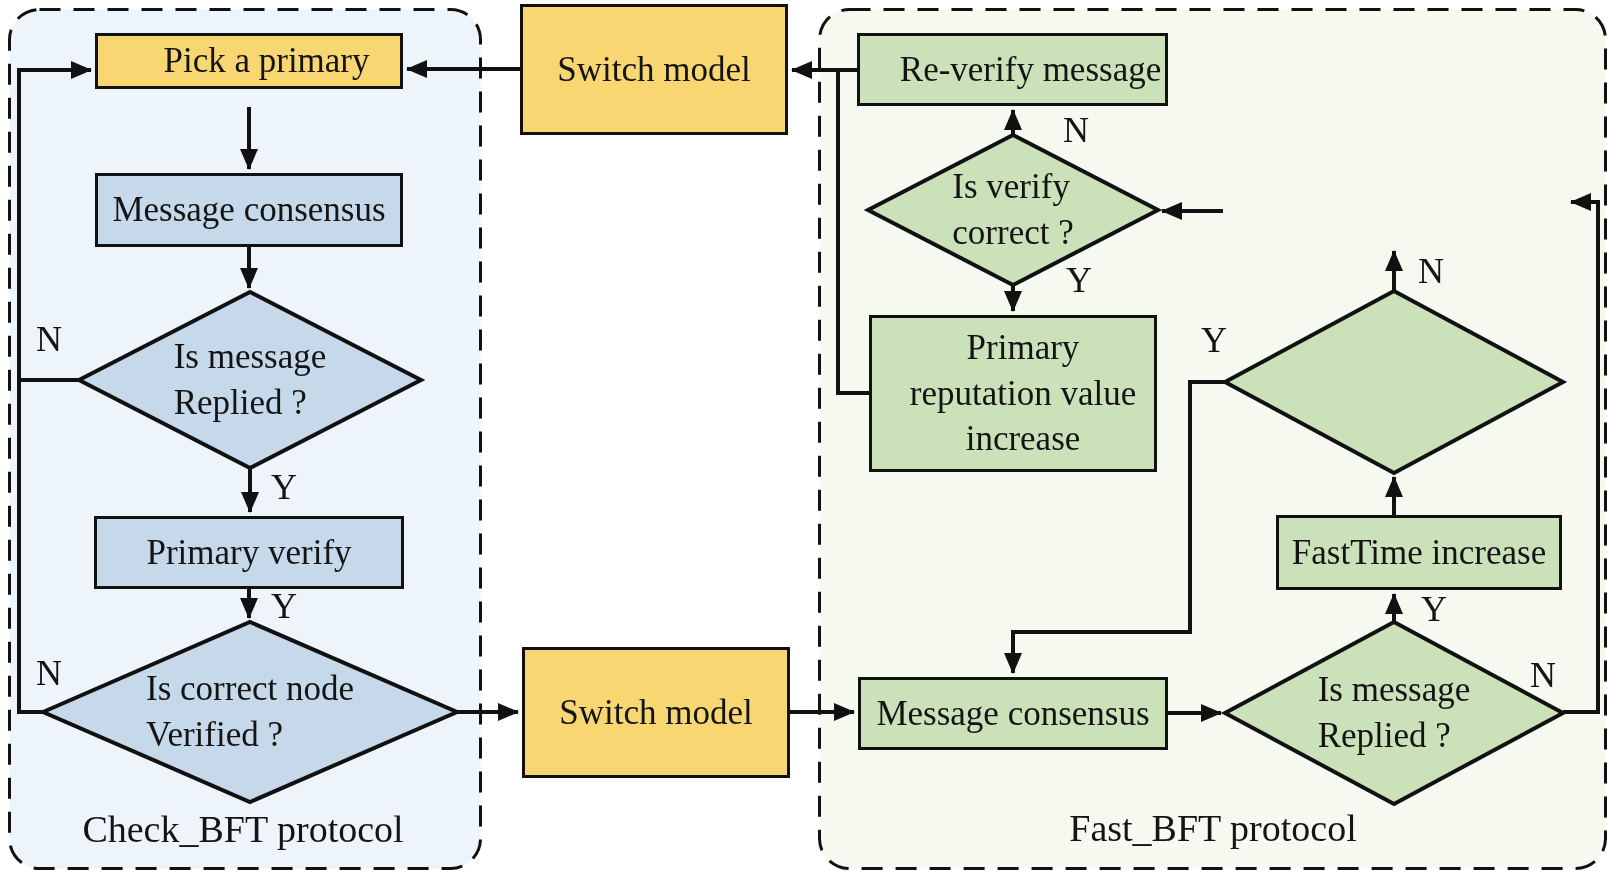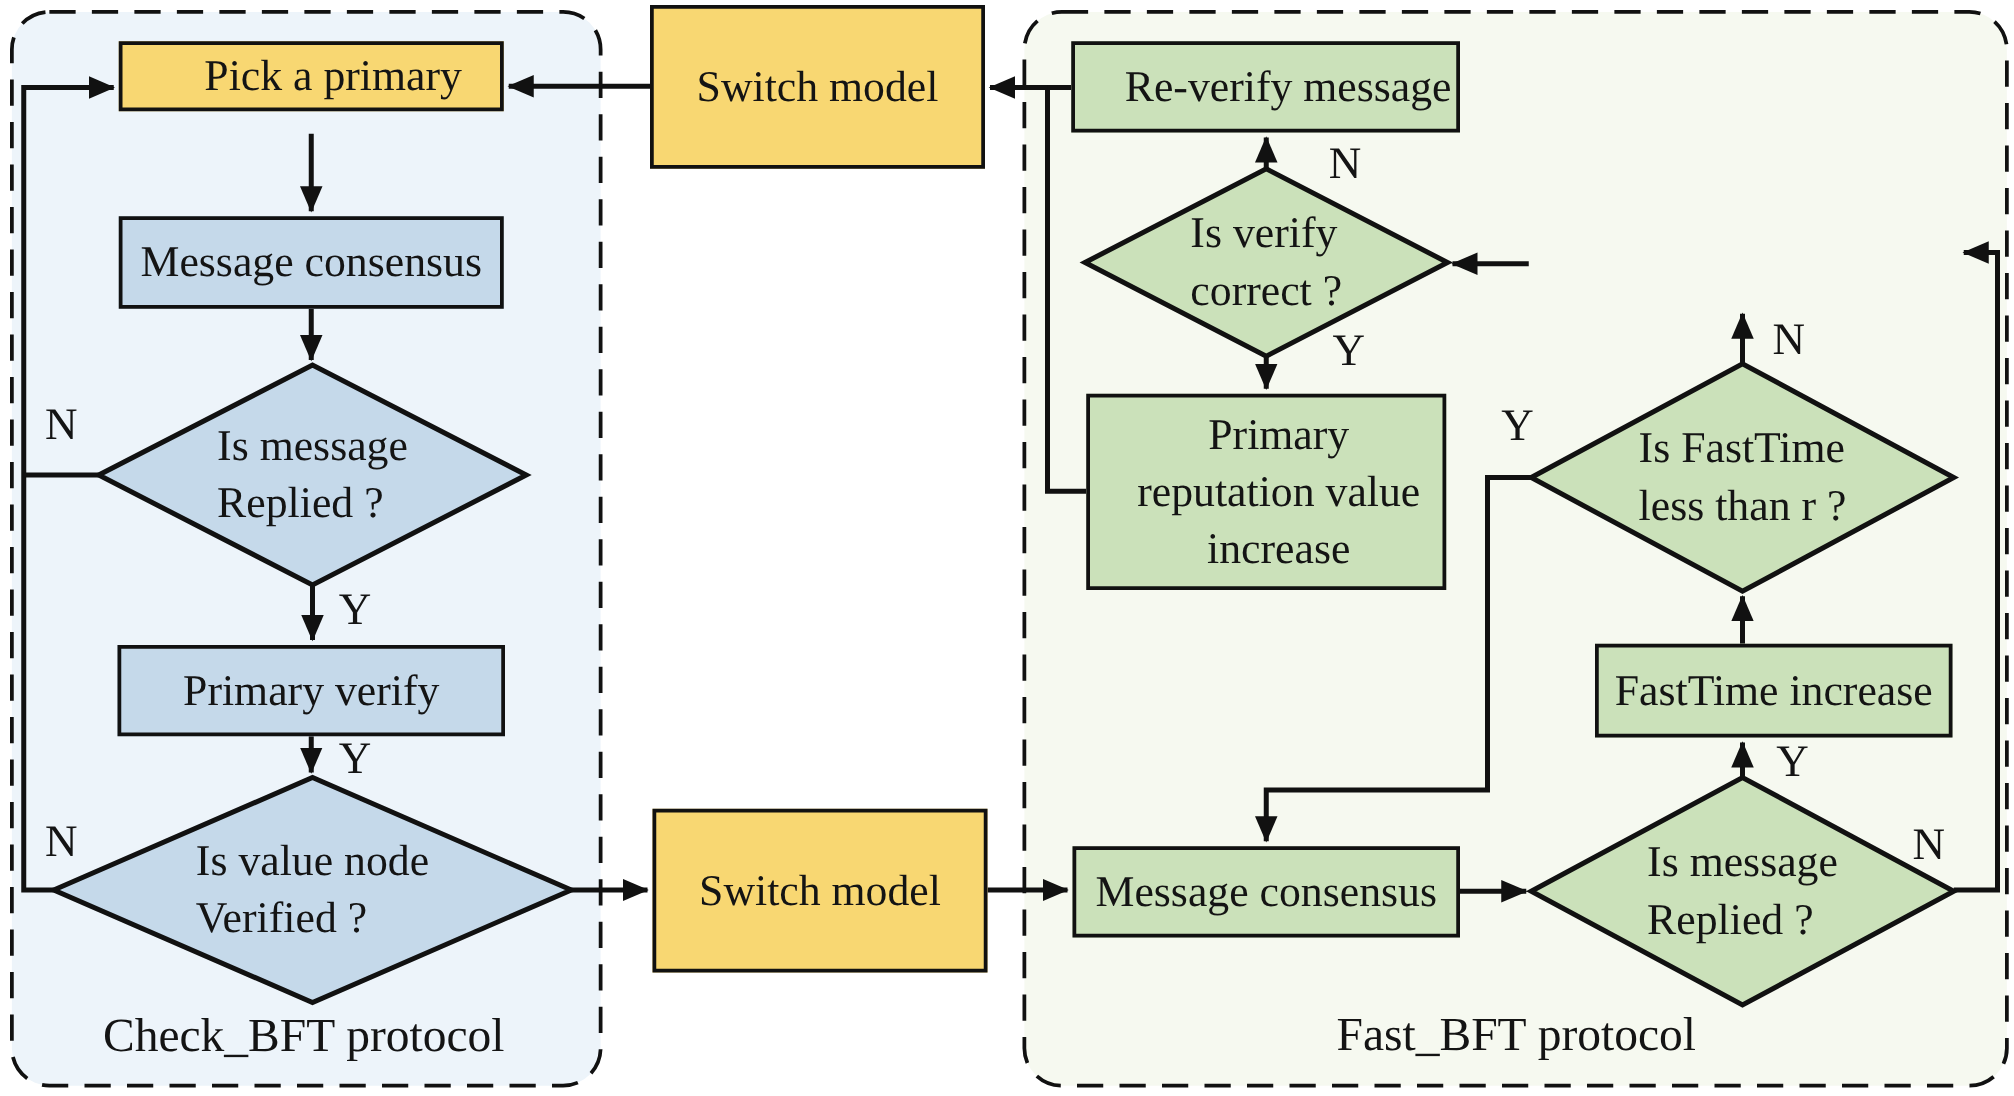--- a/index.html
+++ b/index.html
@@ -83,26 +83,24 @@
 
   <div class="box green" style="left:857px;top:33px;width:311px;height:73px;padding-left:36px;">Re-verify message</div>
   <div class="box green" style="left:869px;top:315px;width:288px;height:157px;padding-left:20px;">Primary
 reputation value
 increase</div>
   <div class="box green" style="left:1252px;top:515px;width:286px;height:75px;margin-left:24px;">FastTime increase</div>
   <div class="box green" style="left:858px;top:677px;width:310px;height:73px;">Message consensus</div>
 
   <div class="dlabel" style="left:250px;top:380px;">Is message
 Replied ?</div>
-  <div class="dlabel" style="left:250px;top:712px;">Is value node
+  <div class="dlabel" style="left:250px;top:712px;">Is correct node
 Verified ?</div>
   <div class="dlabel" style="left:1013px;top:210px;">Is verify
 correct ?</div>
-  <div class="dlabel" style="left:1394px;top:382px;">Is FastTime
-less than r ?</div>
   <div class="dlabel" style="left:1394px;top:713px;">Is message
 Replied ?</div>
 
   <div class="yn" style="left:49px;top:339px;">N</div>
   <div class="yn" style="left:49px;top:673px;">N</div>
   <div class="yn" style="left:284px;top:487px;">Y</div>
   <div class="yn" style="left:284px;top:606px;">Y</div>
   <div class="yn" style="left:1076px;top:130px;">N</div>
   <div class="yn" style="left:1079px;top:280px;">Y</div>
   <div class="yn" style="left:1214px;top:340px;">Y</div>

